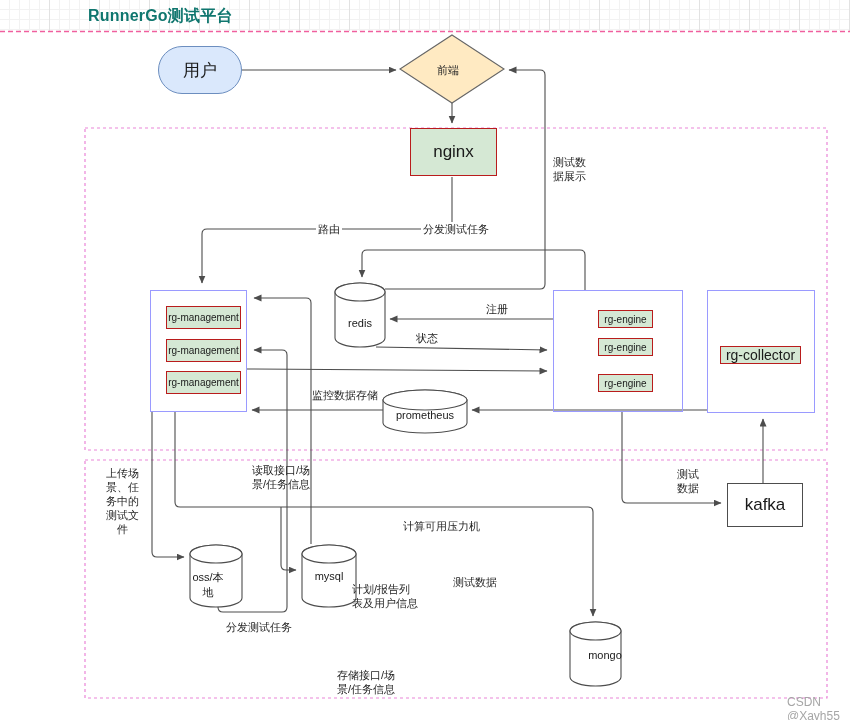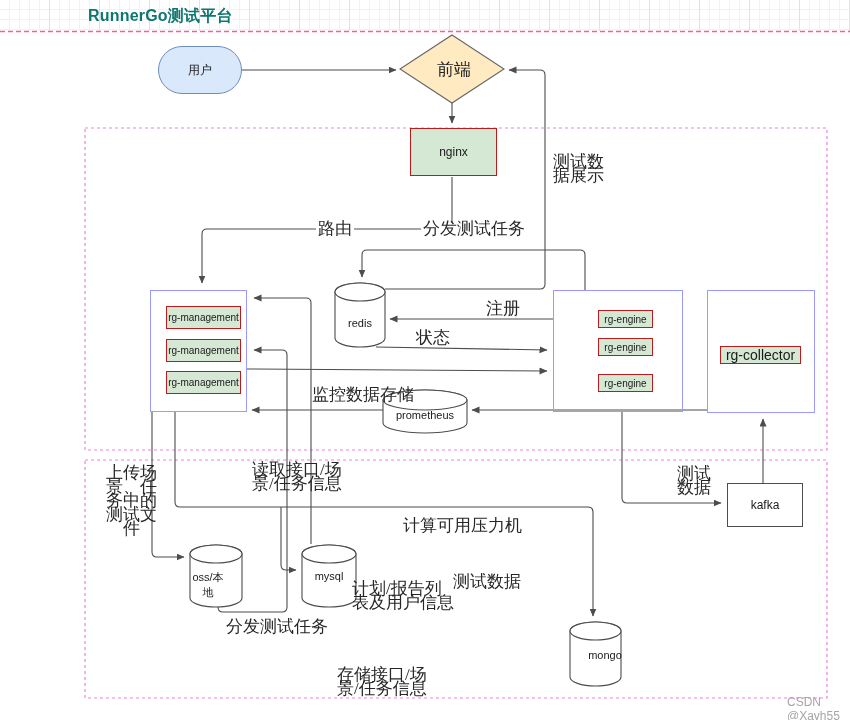--- a/index.html
+++ b/index.html
@@ -25,35 +25,34 @@
   }
   .title{
     position:absolute;left:88px;top:6px;
     font-size:16px;font-weight:bold;color:#0f766e;
     letter-spacing:0.2px;
   }
   svg{position:absolute;left:0;top:0;}
   .node{
     position:absolute;box-sizing:border-box;
     display:flex;align-items:center;justify-content:center;
-    font-size:12px;color:#1a1a1a;text-align:center;
+    font-size:17px;color:#1a1a1a;text-align:center;
   }
   .green{background:#d5e8d4;border:1px solid #b91c1c;}
   .container-box{background:transparent;border:1px solid #9a9aff;}
   .white-box{background:#ffffff;border:1px solid #4d4d4d;}
   .stadium{
     background:#dae8fc;border:1px solid #6c8ebf;border-radius:24px;
   }
   .cyl-label{
     position:absolute;font-size:11px;color:#1a1a1a;text-align:center;
   }
   .edge-label{
-    position:absolute;font-size:17px;color:#262626;line-height:14px;
+    position:absolute;font-size:11px;color:#262626;line-height:14px;
     white-space:pre-line;
-    font-family:Liberation Serif, serif;
   }
   .on-line{background:#ffffff;padding:0 2px;}
   .watermark{
     position:absolute;left:787px;top:695px;
     font-size:12px;color:#a6a6a6;
   }
 </style>
 </head>
 <body>
 

